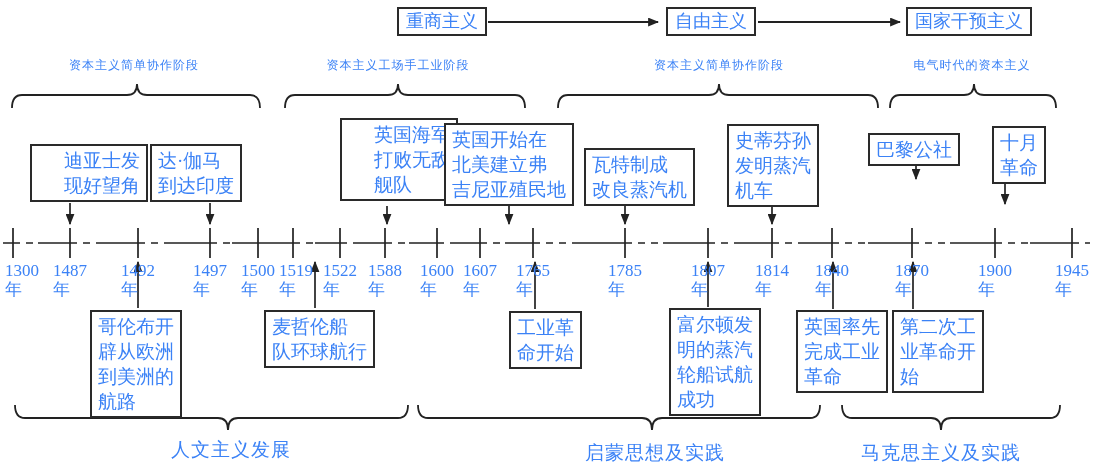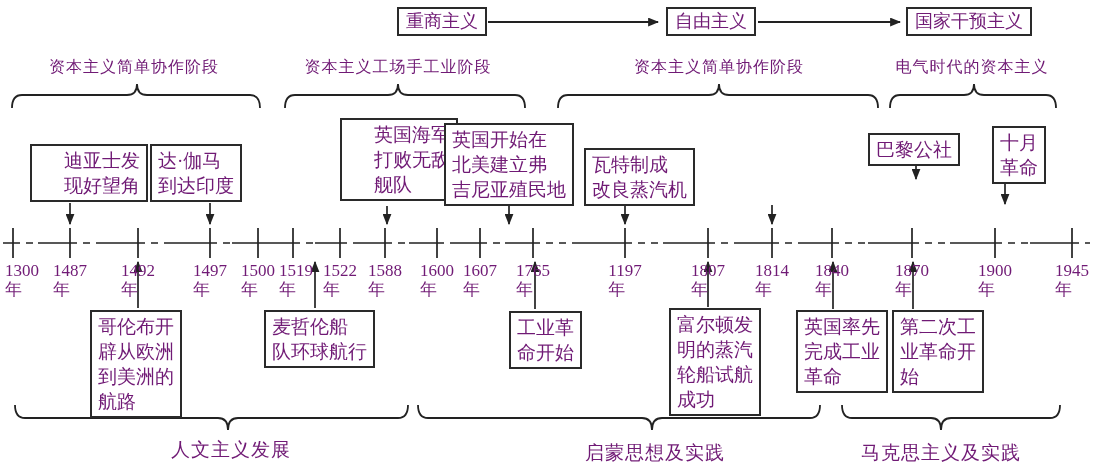--- a/index.html
+++ b/index.html
@@ -1,27 +1,27 @@
 <!DOCTYPE html>
 <html><head>
 <meta charset="utf-8">
 <style>
   html,body{margin:0;padding:0;background:#ffffff;}
   #stage{
     position:relative;width:1094px;height:474px;overflow:hidden;
-    background:#ffffff;color:#701a75;
+    background:#ffffff;color:#3b82f6;
     font-family:"Liberation Serif","DejaVu Serif",serif;
   }
   svg{position:absolute;left:0;top:0;}
   .flowbox{
     position:absolute;border:2px solid #2a2a2a;padding:1px 7px;
     font-size:18px;background:#ffffff;white-space:nowrap;line-height:1.3;
   }
   .stage-label{
-    position:absolute;transform:translateX(-50%);font-size:16px;
+    position:absolute;transform:translateX(-50%);font-size:12px;
     white-space:nowrap;letter-spacing:1px;
   }
   .evt{
     position:absolute;border:2px solid #2a2a2a;padding:2px 6px;
     font-size:19px;line-height:1.32;white-space:pre-line;background:#ffffff;
   }
   .year{
     position:absolute;transform:translateX(-50%);font-size:17px;
     line-height:1.12;white-space:pre-line;text-align:left;
   }
@@ -104,20 +104,23 @@
   <div class="evt" style="left:150px;top:144px;">达·伽马
 到达印度</div>
   <div class="evt" style="left:340px;top:118px;padding-left:32px;">英国海军
 打败无敌
 舰队</div>
   <div class="evt" style="left:444px;top:123px;">英国开始在
 北美建立弗
 吉尼亚殖民地</div>
   <div class="evt" style="left:584px;top:148px;">瓦特制成
 改良蒸汽机</div>
+  <div class="evt" style="left:727px;top:124px;">史蒂芬孙
+发明蒸汽
+机车</div>
   <div class="evt" style="left:868px;top:133px;">巴黎公社</div>
   <div class="evt" style="left:992px;top:126px;">十月
 革命</div>
 
   <div class="evt" style="left:90px;top:310px;">哥伦布开
 辟从欧洲
 到美洲的
 航路</div>
   <div class="evt" style="left:264px;top:310px;">麦哲伦船
 队环球航行</div>
@@ -149,21 +152,21 @@
   <div class="year" style="left:340px;top:261px;">1522
 年</div>
   <div class="year" style="left:385px;top:261px;">1588
 年</div>
   <div class="year" style="left:437px;top:261px;">1600
 年</div>
   <div class="year" style="left:480px;top:261px;">1607
 年</div>
   <div class="year" style="left:533px;top:261px;">1765
 年</div>
-  <div class="year" style="left:625px;top:261px;">1197
+  <div class="year" style="left:625px;top:261px;">1785
 年</div>
   <div class="year" style="left:708px;top:261px;">1807
 年</div>
   <div class="year" style="left:772px;top:261px;">1814
 年</div>
   <div class="year" style="left:832px;top:261px;">1840
 年</div>
   <div class="year" style="left:912px;top:261px;">1870
 年</div>
   <div class="year" style="left:995px;top:261px;">1900

